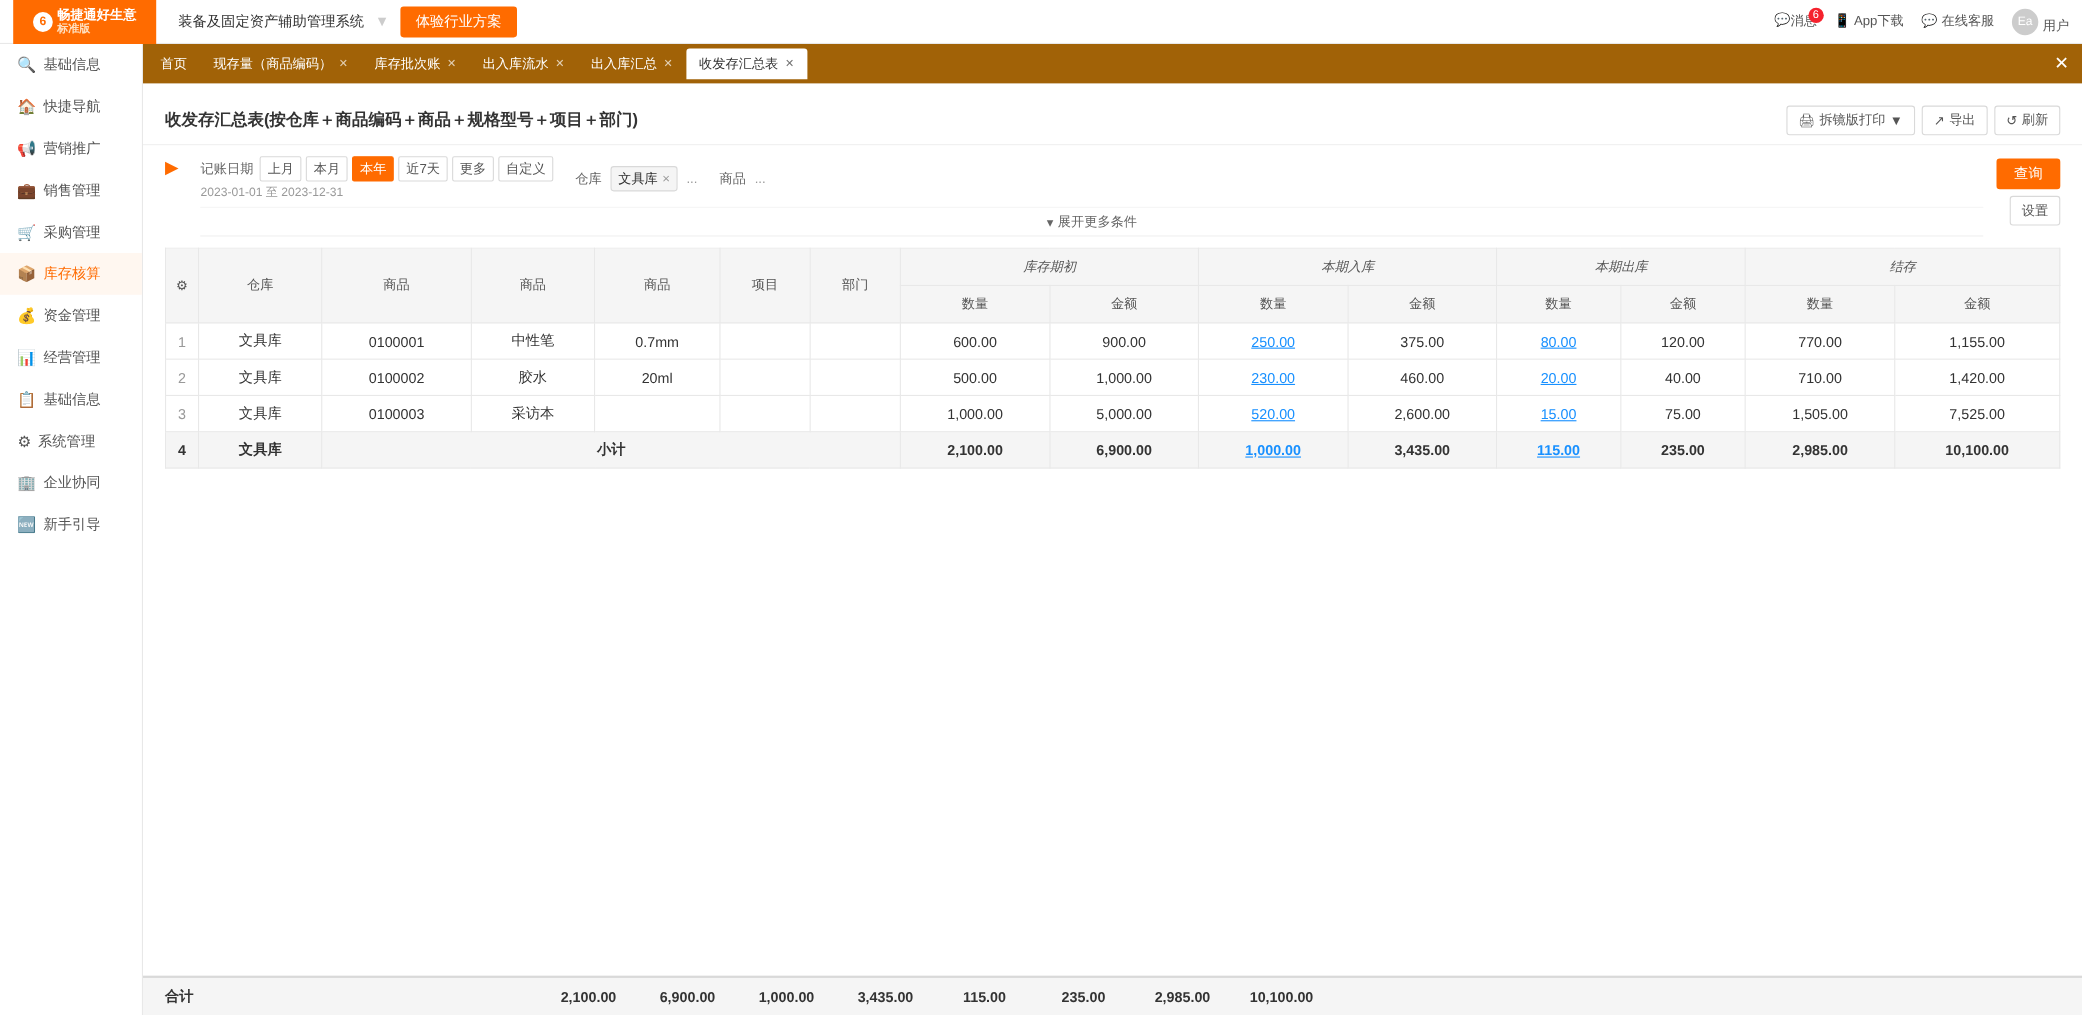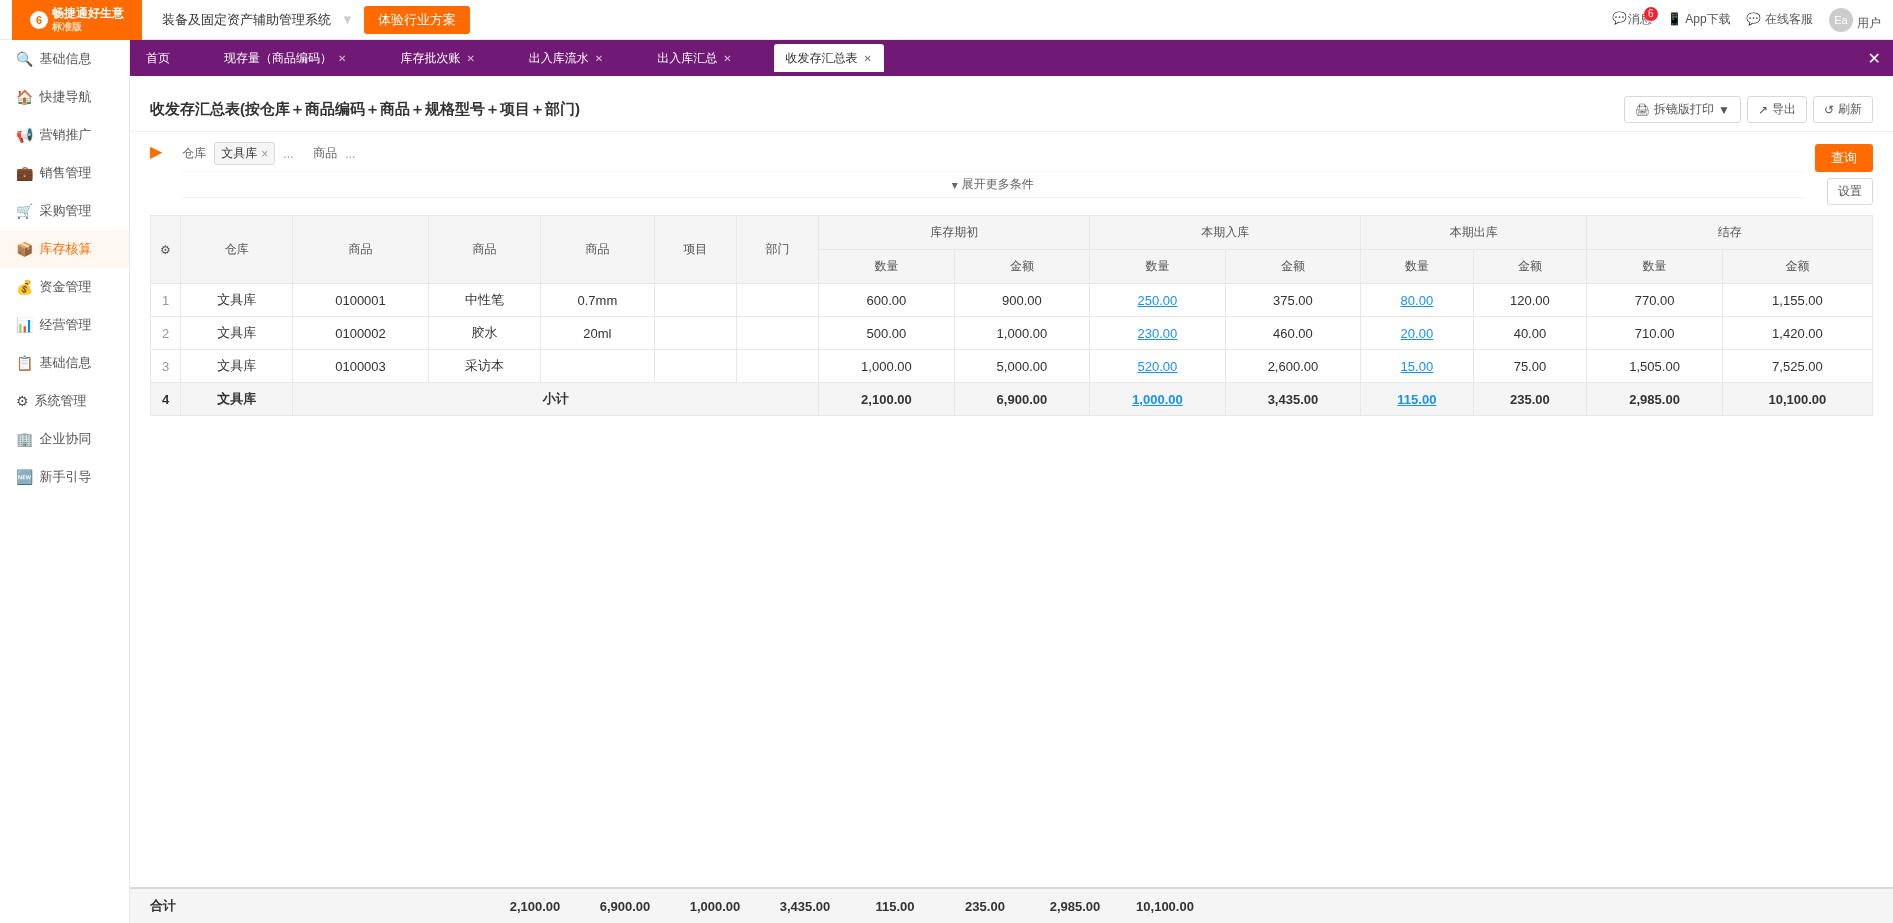--- a/index.html
+++ b/index.html
@@ -18,21 +18,21 @@
     .sidebar-logo { background: #ff6b00; height: 40px; display: flex; align-items: center; justify-content: center; color: #fff; font-size: 11px; font-weight: bold; }
     .sidebar-logo .logo-badge { background: #fff; color: #ff6b00; border-radius: 50%; width: 18px; height: 18px; display: flex; align-items: center; justify-content: center; font-size: 11px; font-weight: bold; margin-right: 4px; }
     .sidebar-item { display: flex; align-items: center; gap: 6px; padding: 10px 16px; cursor: pointer; color: #555; font-size: 13px; }
     .sidebar-item.active { background: #fff7f0; color: #ff6b00; }
     .sidebar-item .s-icon { font-size: 14px; }
 
     
     .content-area { flex: 1; display: flex; flex-direction: column; overflow: hidden; }
 
     
-    .tab-bar { background: #701a75; display: flex; align-items: center; height: 36px; padding: 0 4px; flex-shrink: 0; gap: 30px; }
+    .tab-bar { background: #a16207; display: flex; align-items: center; height: 36px; padding: 0 4px; flex-shrink: 0; }
     .tab-item { display: flex; align-items: center; padding: 0 12px; height: 28px; cursor: pointer; color: #fff; font-size: 12px; border-radius: 3px 3px 0 0; gap: 6px; white-space: nowrap; }
     .tab-item.active { background: #fff; color: #333; }
     .tab-close { font-size: 10px; opacity: 0.7; }
     .tab-bar-close { margin-left: auto; color: #fff; cursor: pointer; padding: 0 8px; font-size: 16px; }
 
     
     .page-body { flex: 1; background: #fff; overflow-y: auto; padding: 0; display: flex; flex-direction: column; }
     .page-title { font-size: 15px; font-weight: bold; color: #333; }
     .filter-label { color: #666; font-size: 12px; }
     .date-quick-btns { display: flex; gap: 4px; }
@@ -49,21 +49,21 @@
     .btn-print { display: flex; align-items: center; gap: 4px; background: #fff; color: #555; border: 1px solid #d9d9d9; padding: 4px 10px; border-radius: 3px; cursor: pointer; font-size: 12px; }
 
     
     .table-container { flex: 1; overflow: auto; padding: 0 20px; }
     table { width: 100%; border-collapse: collapse; font-size: 13px; }
     thead tr { background: #f5f5f5; }
     thead th { padding: 8px 8px; text-align: center; border: 1px solid #e8e8e8; color: #555; font-weight: normal; white-space: nowrap; font-size: 12px; }
     tbody tr td { padding: 7px 8px; border: 1px solid #e8e8e8; text-align: center; }
     tbody tr.subtotal-row { background: #f5f5f5; font-weight: bold; }
     .num-link { color: #1890ff; text-decoration: underline; cursor: pointer; }
-    .th-group { text-align: center; background: #f5f5f5; }
+    .th-group { text-align: center; background: #f5f5f5; font-style: italic; }
     .badge { position: relative; display: inline-flex; }
     .badge-count { position: absolute; top: -4px; right: -6px; background: #f5222d; color: #fff; border-radius: 8px; font-size: 10px; padding: 0 4px; min-width: 14px; text-align: center; line-height: 14px; }
     .try-btn { background: #ff6b00; color: #fff; border: none; padding: 5px 14px; border-radius: 3px; cursor: pointer; font-size: 13px; }
 
     .sidebar-logo-text { font-size: 11px; line-height: 1.2; }
     .expand-arrow { color: #ff6b00; cursor: pointer; font-size: 16px; margin-right: 8px; }
     .filter-col { display: flex; align-items: center; gap: 8px; }
     .filter-col-v { display: flex; flex-direction: column; gap: 2px; }
     .right-btn-group { display: flex; align-items: center; gap: 6px; }
 
@@ -208,20 +208,34 @@
               <span>刷新</span>
             </button>
           </div>
         </div>
 
         <div style="padding:10px 20px 0; display:flex; align-items:flex-start; gap:12px;">
           <span class="expand-arrow">▶</span>
           <div style="flex:1;">
 
             <div style="display:flex; align-items:center; gap:20px; margin-bottom:6px; flex-wrap:wrap;">
+              <div class="filter-col-v">
+                <div style="display:flex; align-items:center; gap:6px;">
+                  <span class="filter-label">记账日期</span>
+                  <div class="date-quick-btns">
+                    <button class="date-btn">上月</button>
+                    <button class="date-btn">本月</button>
+                    <button class="date-btn active">本年</button>
+                    <button class="date-btn">近7天</button>
+                    <button class="date-btn">更多</button>
+                    <button class="date-btn">自定义</button>
+                  </div>
+                </div>
+                <div class="date-range-text">2023-01-01 至 2023-12-31</div>
+              </div>
 
               <div class="filter-col">
                 <span class="filter-label">仓库</span>
                 <div class="warehouse-tag">
                   <span>文具库</span>
                   <span class="remove">×</span>
                 </div>
                 <span class="more-btn">...</span>
               </div>
 

